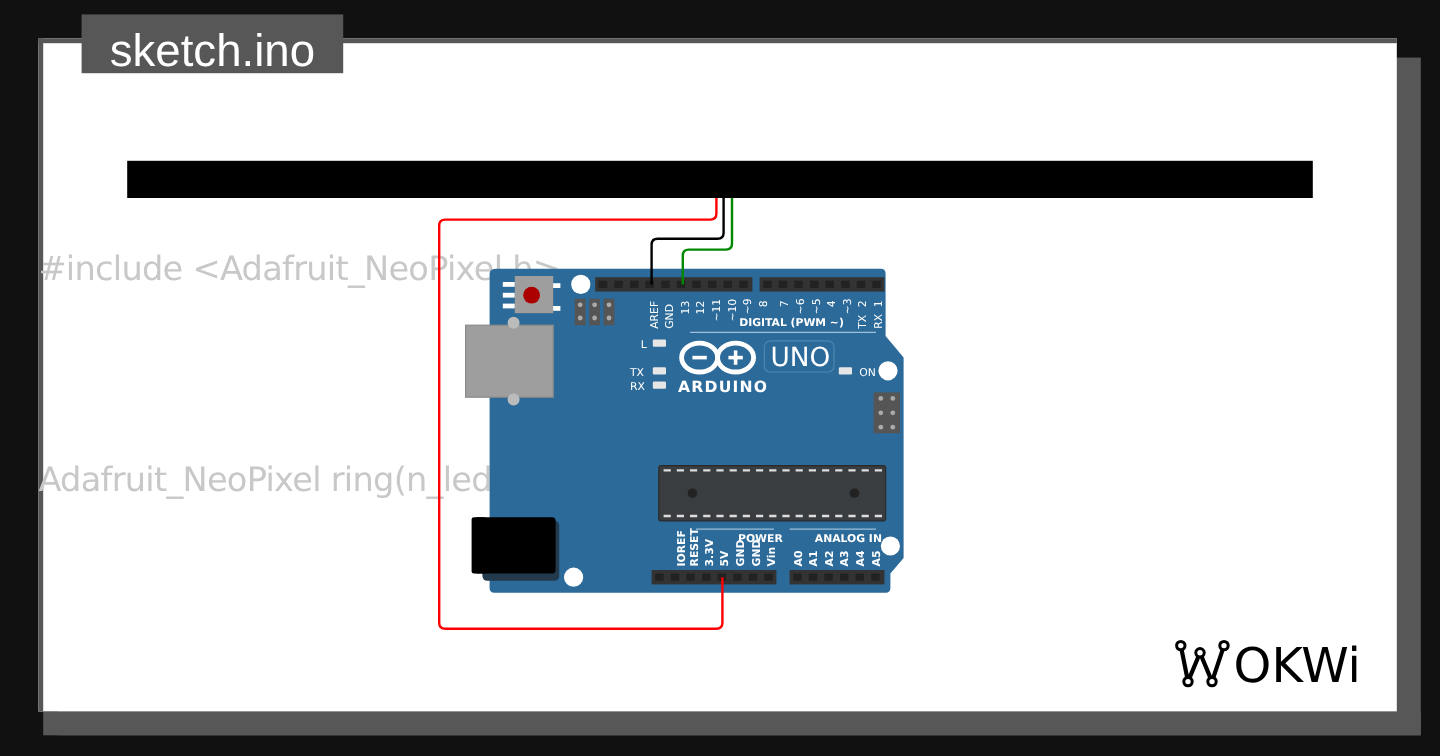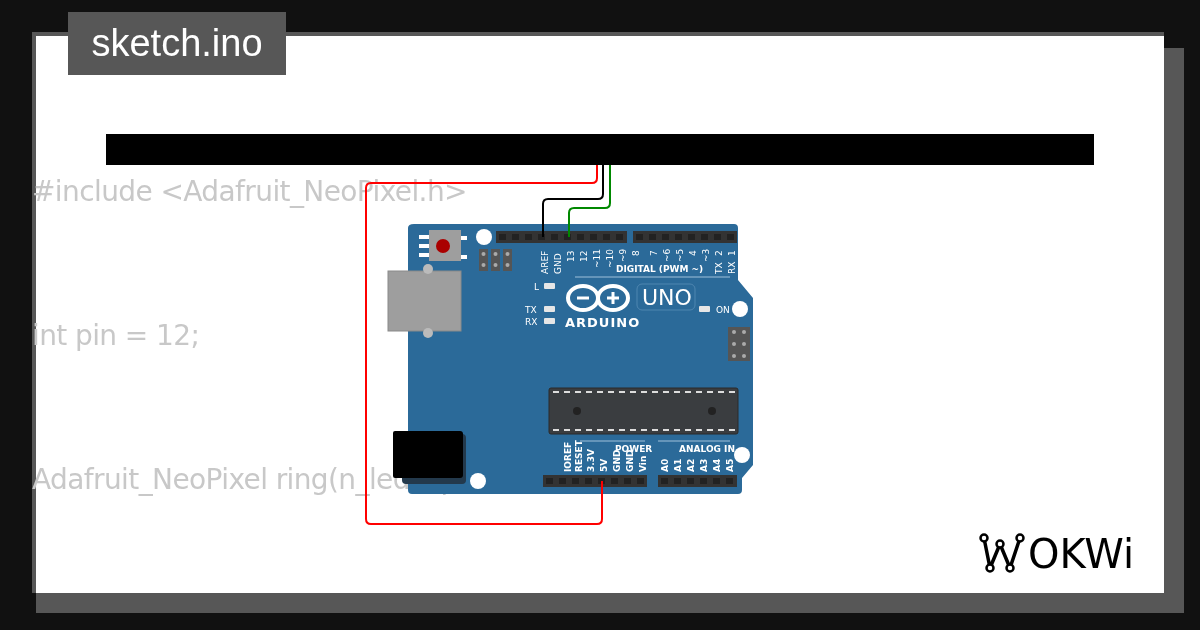--- a/index.html
+++ b/index.html
@@ -1,34 +1,33 @@
 <!DOCTYPE html>
 <html><head>
 <meta charset="utf-8">
 <style>
   html,body{margin:0;padding:0;}
   body{width:1200px;height:630px;background:#111111;position:relative;overflow:hidden;font-family:"DejaVu Sans",sans-serif;}
   .shadow{position:absolute;left:48px;top:48px;width:1136px;height:565px;background:#575757;}
   .panel{position:absolute;left:32px;top:32px;width:1132px;height:561px;background:#ffffff;border-top:4px solid #575757;border-left:4px solid #575757;box-sizing:border-box;overflow:hidden;}
   .code{position:absolute;left:32px;top:72px;font-family:"DejaVu Sans",sans-serif;font-size:28px;line-height:48px;color:#c8c8c8;white-space:pre;margin:0;letter-spacing:-0.6px;}
-  .code .ln{display:block;height:48px;}
-  .filetab{position:absolute;left:68px;top:12px;width:218px;height:63px;background:#575757;color:#ffffff;font-family:"Liberation Sans",sans-serif;font-size:38px;line-height:63px;text-align:center;z-index:5;}
+  .code .ln{display:block;height:48px;margin-top:32px;}
+  .filetab{position:absolute;left:68px;top:12px;width:218px;height:49px;background:#575757;color:#ffffff;font-family:"Liberation Sans",sans-serif;font-size:38px;line-height:63px;text-align:center;z-index:5;}
   .redact{position:absolute;left:106px;top:134px;width:988px;height:31px;background:#000000;z-index:4;}
   .wires{position:absolute;left:0;top:0;width:1200px;height:630px;z-index:3;}
   .board{position:absolute;left:0;top:0;width:1200px;height:630px;z-index:2;}
 </style>
 </head>
 <body>
 
 <div class="shadow"></div>
 <div class="panel"></div>
 
 <div class="code">
   <span class="ln">#include &lt;Adafruit_NeoPixel.h&gt;</span>
-  <span class="ln">int pin = 12;</span>
   <span class="ln">Adafruit_NeoPixel ring(n_leds, pin);</span>
   
   
   
   
   
   
   
 </div>
 

